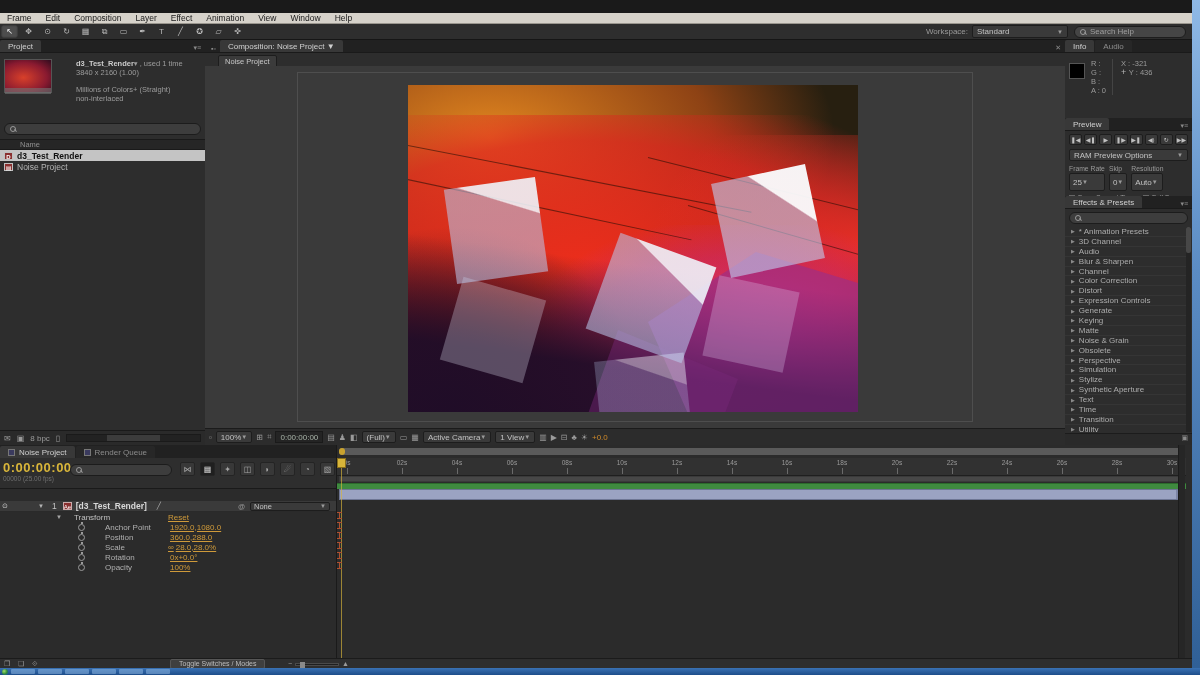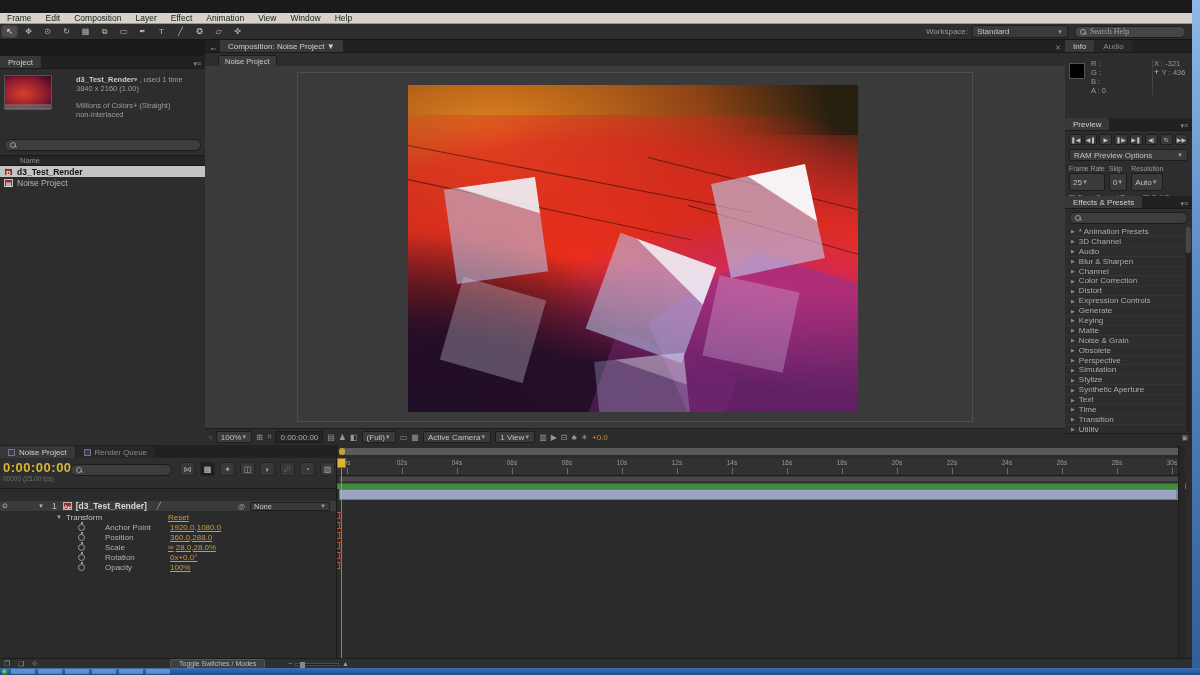--- a/index.html
+++ b/index.html
@@ -24,35 +24,35 @@
     display:flex; align-items:center; }
   .tool-btn { width:17px; height:13px; margin:0 1px; color:#b8b8b8; font-size:8px; line-height:13px; text-align:center;
     border-radius:2px; }
   .tool-btn.active { background:#4d4d4d; color:#f0f0f0; box-shadow:inset 0 0 2px #111; }
   #workspace-area { margin-left:auto; display:flex; align-items:center; }
   #workspace-label { color:#9a9a9a; font-size:8px; margin-right:4px; }
   .dd-box { background:#3a3a3a; border:1px solid #1d1d1d; border-radius:2px; color:#c2c2c2; font-size:8px;
     padding:1px 4px; display:flex; align-items:center; }
   .dd-box .caret { font-size:6px; color:#9a9a9a; }
   #help-search { width:112px; height:12px; margin:0 6px; background:#454545; border:1px solid #1d1d1d; border-radius:6px;
-    color:#9f9f9f; font-size:8px; display:flex; align-items:center; padding:0 5px; gap:4px;font-family:Liberation Serif, serif; }
+    color:#9f9f9f; font-size:8px; display:flex; align-items:center; padding:0 5px; gap:4px; }
 
   .mag { position:relative; width:6px; height:6px; flex:0 0 6px; }
   .mag::before { content:""; position:absolute; left:0; top:0; width:4px; height:4px; border:1px solid #9a9a9a; border-radius:50%; }
   .mag::after { content:""; position:absolute; left:4px; top:4px; width:3px; height:1px; background:#9a9a9a; transform:rotate(45deg); }
 
   
   .panel { position:absolute; background:#2d2d2d; }
   .tabstrip { height:13px; background:#212121; display:flex; align-items:flex-end; border-bottom:1px solid #1a1a1a; }
   .tab { font-size:8px; color:#8c8c8c; background:#272727; padding:2px 8px 1px; margin-right:1px; border-radius:2px 2px 0 0; white-space:nowrap; }
   .tab.active { background:#383838; color:#d0d0d0; }
   .panel-menu { margin-left:auto; color:#8a8a8a; font-size:7px; padding:0 4px; }
 
   
-  #project-panel { left:0; top:56px; width:205px; height:405px; }
+  #project-panel { left:0; top:40px; width:205px; height:405px; }
   #project-info { display:flex; padding:6px 4px; gap:24px; }
   #project-thumb { width:48px; height:34px; border:1px solid #555;
     background:radial-gradient(ellipse at 40% 55%, #d8402a, #8a1a30 60%, #3a0d20 95%); flex:0 0 48px; }
   #project-thumb .thumb-strip { height:6px; background:#777; margin-top:28px; opacity:.6; }
   #project-meta { font-size:7.5px; color:#9c9c9c; line-height:9px; }
   #project-meta .fname { color:#cccccc; font-weight:bold; }
   #project-search-row { margin:14px 4px 4px; height:12px; background:#3d3d3d; border:1px solid #1c1c1c; border-radius:6px;
     display:flex; align-items:center; padding:0 5px; }
   #project-cols { height:11px; background:#262626; border-top:1px solid #1a1a1a; border-bottom:1px solid #1a1a1a;
     font-size:7.5px; color:#8f8f8f; padding-left:20px; display:flex; align-items:center; }
@@ -112,21 +112,21 @@
   #comp-toolbar .ico { color:#9a9a9a; font-size:8px; }
   #comp-toolbar .dd-box { height:12px; }
   #comp-tc { color:#a8b4a8; font-size:8px; background:#242424; border:1px solid #1a1a1a; padding:0 4px; height:12px; line-height:11px; }
   .exposure-val { color:#cf8a2a; font-size:8px; }
 
   
   #info-panel { left:1065px; top:40px; width:127px; height:78px; }
   #info-body { display:flex; font-size:7.5px; color:#9a9a9a; padding:6px 4px; gap:6px; }
   #info-swatch { width:16px; height:16px; background:#000; border:1px solid #555; margin-top:4px; }
   #info-rgba div { line-height:9px; }
-  #info-xy { border-left:1px solid #444; padding-left:1px; line-height:9px;margin-left:40px; }
+  #info-xy { border-left:1px solid #444; padding-left:8px; line-height:9px; }
   #info-xy .cross { color:#b5b5b5; font-size:9px; }
 
   #preview-panel { left:1065px; top:118px; width:127px; height:78px; }
   #transport { display:flex; gap:2px; padding:3px 4px 2px; }
   .tr-btn { flex:1; height:11px; background:#3a3a3a; border:1px solid #1d1d1d; border-radius:2px; color:#c0c0c0;
     font-size:6px; line-height:10px; text-align:center; white-space:nowrap; overflow:hidden; }
   #ram-dd { margin:2px 4px; height:12px; }
   #prev-opts { display:flex; font-size:6.8px; color:#9a9a9a; padding:2px 4px 0; gap:4px; }
   #prev-opts .col { display:flex; flex-direction:column; gap:1px; }
   #prev-opts .dd-box { height:15px; padding:8px 3px; }
@@ -177,21 +177,21 @@
   #layer-row .chip { width:9px; height:8px; background:#8a3030; border:1px solid #caa; margin-left:6px;
     font-size:6px; color:#fff; text-align:center; line-height:8px; }
   #layer-row .lname { margin-left:4px; font-weight:bold; color:#d8d8d8; }
   #layer-row .qual { margin-left:10px; color:#b5b5b5; font-size:7px; }
   #parent-dd { position:absolute; left:250px; width:80px; height:9px; }
   #parent-dd .dd-box { height:9px; font-size:7.5px; padding:0 3px; }
   #layer-row .pick { position:absolute; left:238px; color:#9a9a9a; font-size:7px; }
 
   #transform-row { top:67px; }
   #transform-row .tri { margin-left:56px; color:#a5a5a5; font-size:6px; }
-  #transform-row .gname { margin-left:4px; color:#c0c0c0; }
+  #transform-row .gname { margin-left:12px; color:#c0c0c0; }
   .gold { color:#cf9a3a; text-decoration:underline; }
   #transform-row .reset { position:absolute; left:168px; }
 
   .prop-row { font-size:8px; }
   .prop-row .sw { position:relative; width:7px; height:7px; margin-left:78px; border:1px solid #9a9a9a; border-radius:50%; }
   .prop-row .sw::before { content:""; position:absolute; left:2px; top:-3px; width:2px; height:2px; background:#9a9a9a; }
   .prop-row .pname { margin-left:20px; color:#b0b0b0; }
   .prop-row .pval { position:absolute; left:168px; }
   .prop-row .pval .linkg { text-decoration:none; margin-right:2px; }
 

